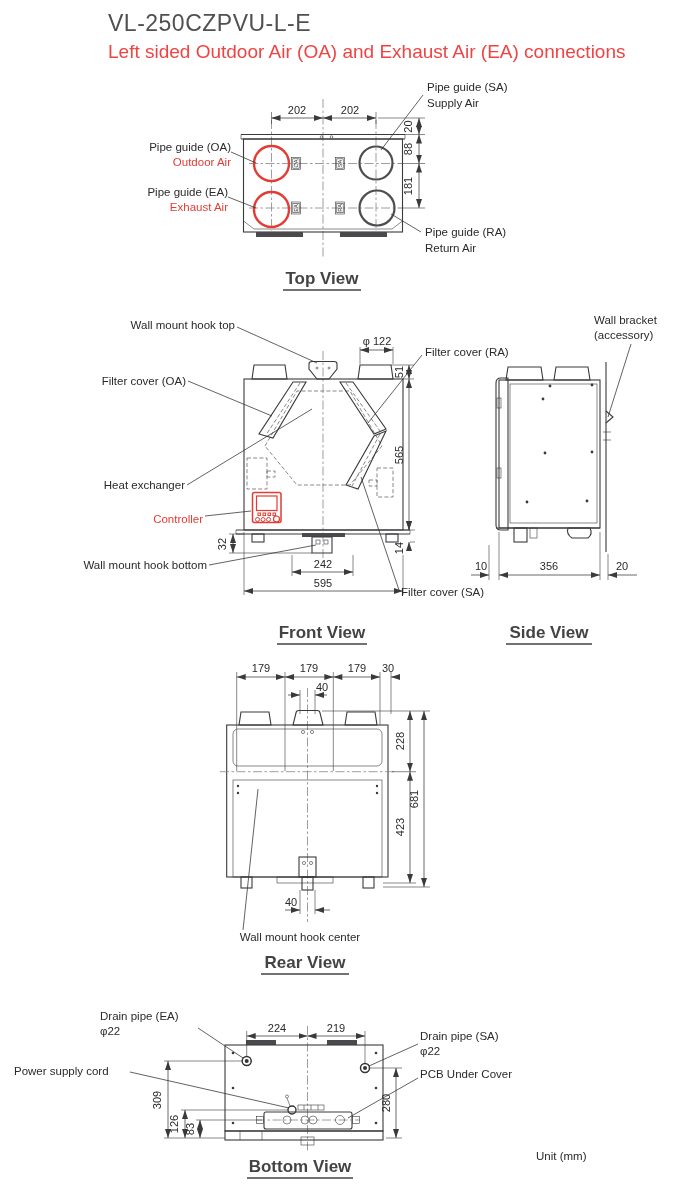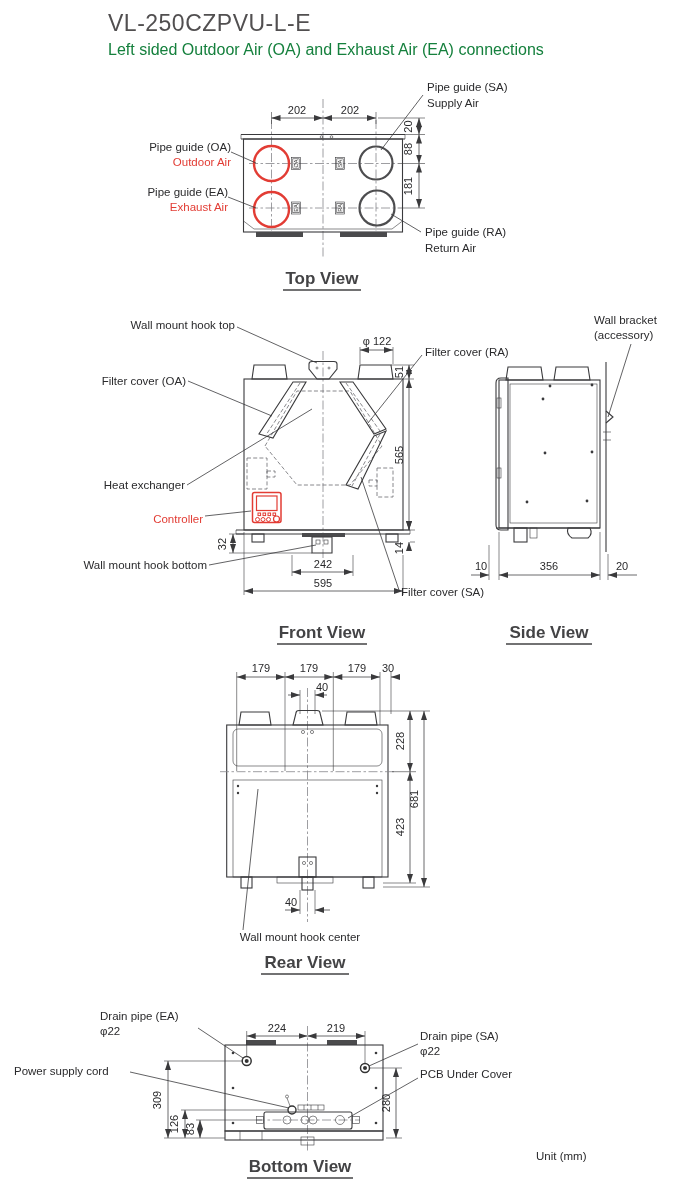--- a/index.html
+++ b/index.html
@@ -1,21 +1,21 @@
 <!DOCTYPE html>
 <html style="--red: #e23c34; --line: #3a3a3c;"><head>
 <meta charset="utf-8">
 <style>
   :root{ --red:#e23c34; --line:#3a3a3c; --dim:#2a2a2c; --gray:#85858a; }
   html,body{margin:0;padding:0;background:#ffffff;}
   .stage{position:relative;width:698px;height:1200px;background:#fff;overflow:hidden;
          font-family:"Liberation Sans", sans-serif;}
   .hdr{position:absolute;left:72px;top:10px;margin-left:36px;}
   .hdr-title{font-size:23px;color:#514f50;letter-spacing:.5px;}
-  .hdr-sub{font-size:16px;color:#15803d;margin-top:4px;}
+  .hdr-sub{font-size:19px;color:#ef4444;margin-top:4px;}
   svg{position:absolute;left:0;top:0;}
   text{fill:var(--dim);}
   .lbl{font-size:11.5px;}
   .dim{font-size:11px;}
   .tag{font-size:5.5px;fill:#333;}
   .vtitle{font-size:17px;font-weight:bold;fill:#434345;}
   .red-text{fill:var(--red);}
   .ln{stroke:var(--line);stroke-width:1.1;fill:none;}
   .thin{stroke:var(--line);stroke-width:0.6;fill:none;}
   .dimln{stroke:var(--line);stroke-width:0.75;fill:none;}

